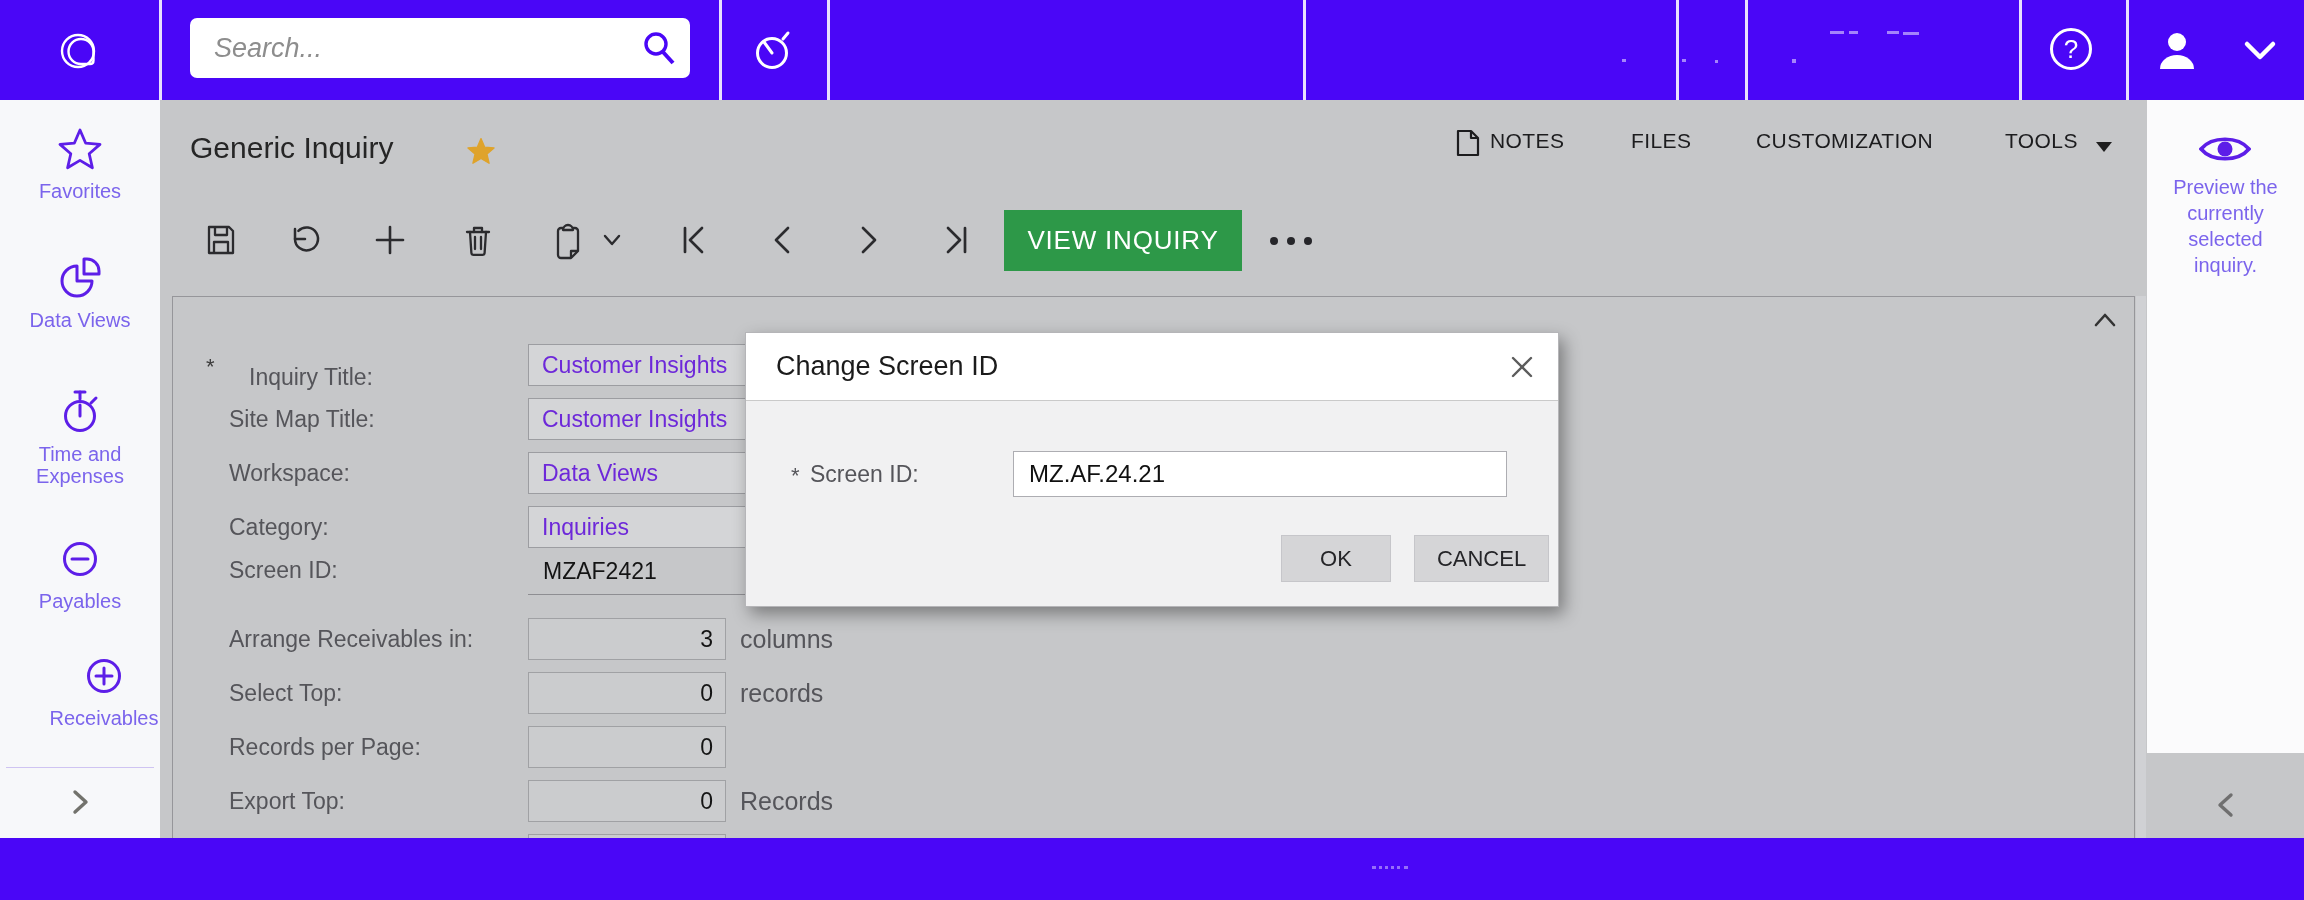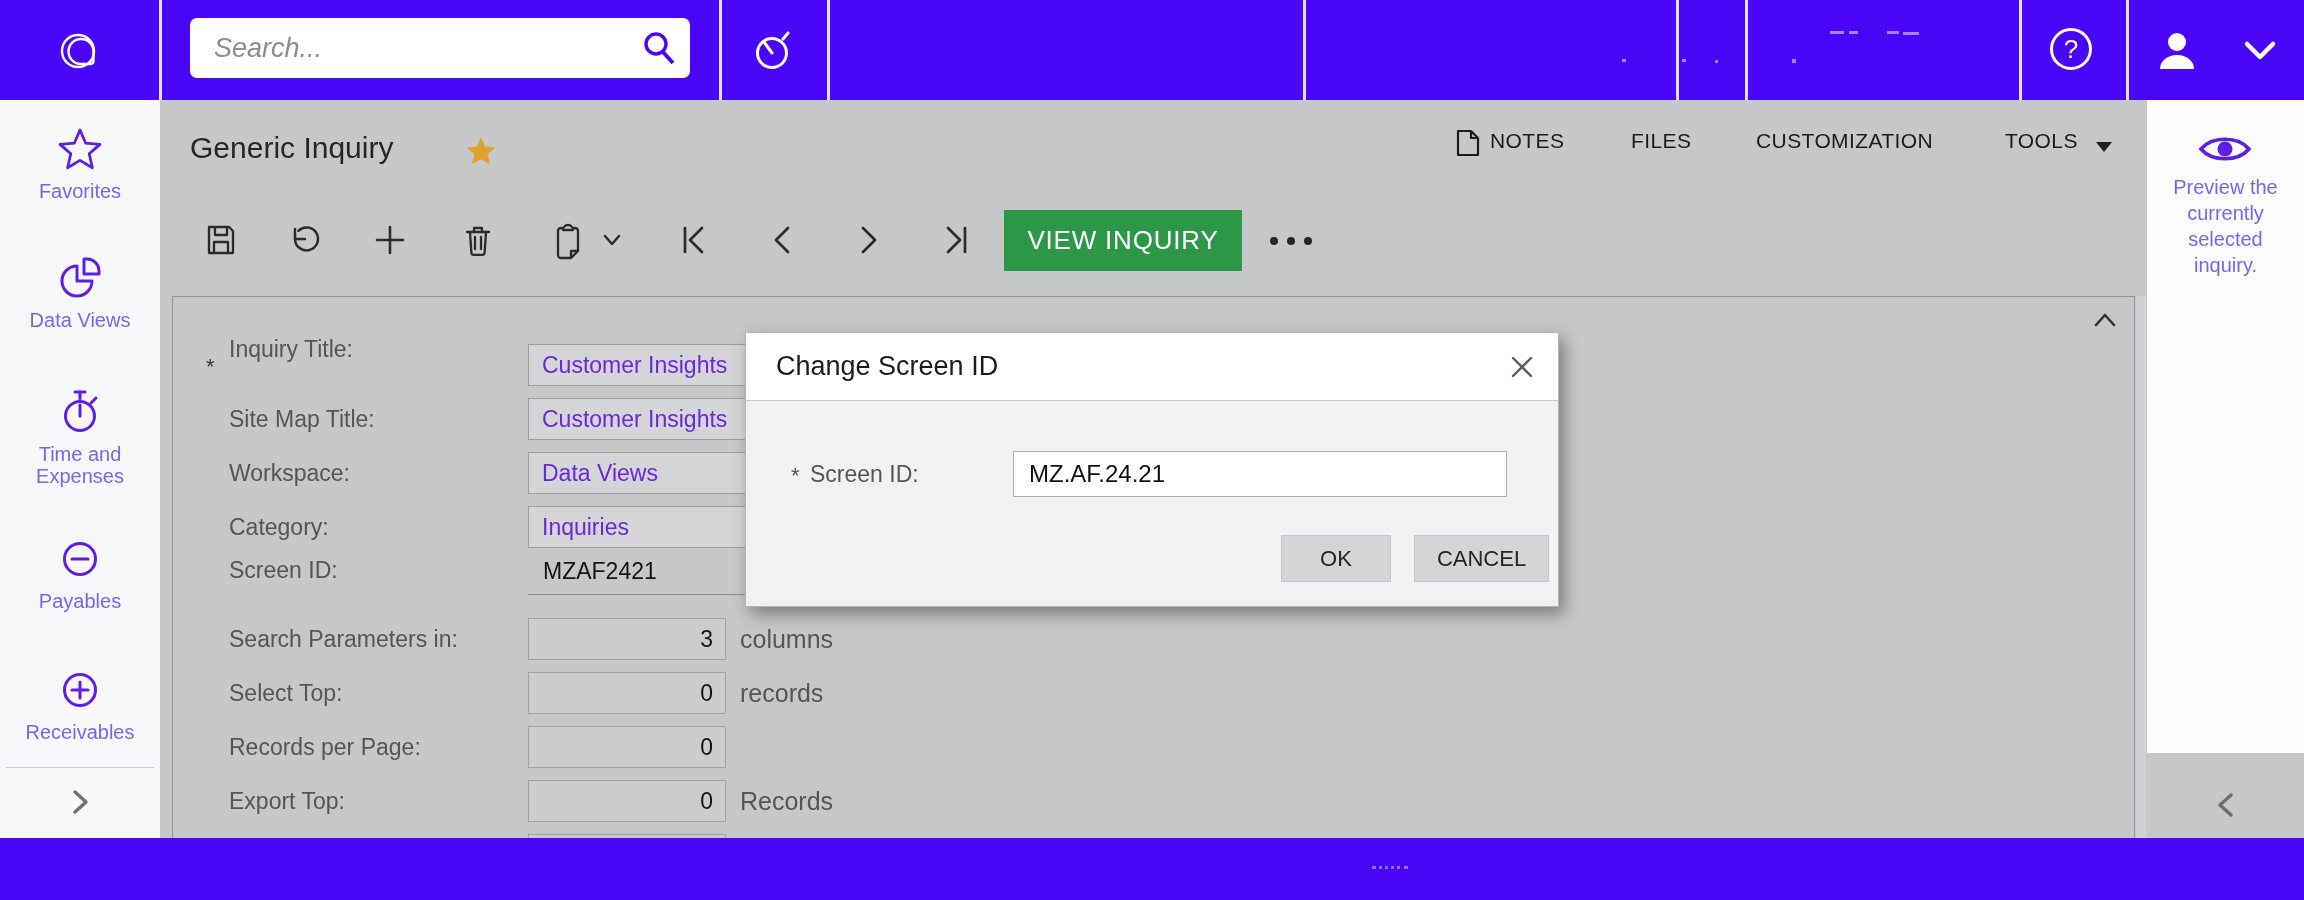--- a/index.html
+++ b/index.html
@@ -163,21 +163,21 @@
     </div>
     <div class="side-item" style="top:436px;">
       <svg width="46" height="46" viewBox="0 0 46 46">
         <g fill="none" stroke="#5d1ee8" stroke-width="3" stroke-linecap="round">
           <circle cx="23" cy="23" r="15.5"></circle>
           <line x1="15" y1="23" x2="31" y2="23"></line>
         </g>
       </svg>
       <div class="side-label">Payables</div>
     </div>
-    <div class="side-item" style="top:567px;">
+    <div class="side-item" style="top:553px;margin-left:24px;">
       <svg width="46" height="46" viewBox="0 0 46 46">
         <g fill="none" stroke="#5d1ee8" stroke-width="3" stroke-linecap="round">
           <circle cx="23" cy="23" r="15.5"></circle>
           <line x1="15" y1="23" x2="31" y2="23"></line>
           <line x1="23" y1="15" x2="23" y2="31"></line>
         </g>
       </svg>
       <div class="side-label">Receivables</div>
     </div>
     <div class="side-divider" style="top:667px;"></div>
@@ -299,37 +299,37 @@
   </div>
 
   <div class="panel"></div>
   <div class="abs" style="left:2092px;top:309px;width:26px;height:20px;cursor:pointer;">
     <svg width="26" height="20" viewBox="0 0 26 20">
       <path d="M4 16 L13 6 L22 16" fill="none" stroke="#333" stroke-width="2.6" stroke-linecap="round" stroke-linejoin="round"></path>
     </svg>
   </div>
 
   <div class="f-star" style="top:344px;">*</div>
-  <div class="f-label" style="top:328px;">Inquiry Title:</div>
+  <div class="f-label" style="top:356px;margin-left:20px;">Inquiry Title:</div>
   <div class="t-input" style="top:344px;">Customer Insights</div>
 
   <div class="f-label" style="top:398px;">Site Map Title:</div>
   <div class="t-input" style="top:398px;">Customer Insights</div>
 
   <div class="f-label" style="top:452px;">Workspace:</div>
   <div class="t-input" style="top:452px;">Data Views</div>
 
   <div class="f-label" style="top:506px;">Category:</div>
   <div class="t-input" style="top:506px;">Inquiries</div>
 
   <div class="f-label" style="top:549px;">Screen ID:</div>
   <div class="abs" style="left:543px;top:549px;height:44px;line-height:44px;font-size:23px;color:#141414;">MZAF2421</div>
   <div class="abs" style="left:528px;top:594px;width:352px;height:1px;background:#8e8e92;"></div>
 
-  <div class="f-label" style="top:618px;">Search Parameters in:</div>
+  <div class="f-label" style="top:618px;">Arrange Receivables in:</div>
   <div class="n-input" style="top:618px;">3</div>
   <div class="f-suffix" style="top:618px;">columns</div>
 
   <div class="f-label" style="top:672px;">Select Top:</div>
   <div class="n-input" style="top:672px;">0</div>
   <div class="f-suffix" style="top:672px;">records</div>
 
   <div class="f-label" style="top:726px;">Records per Page:</div>
   <div class="n-input" style="top:726px;">0</div>
 

